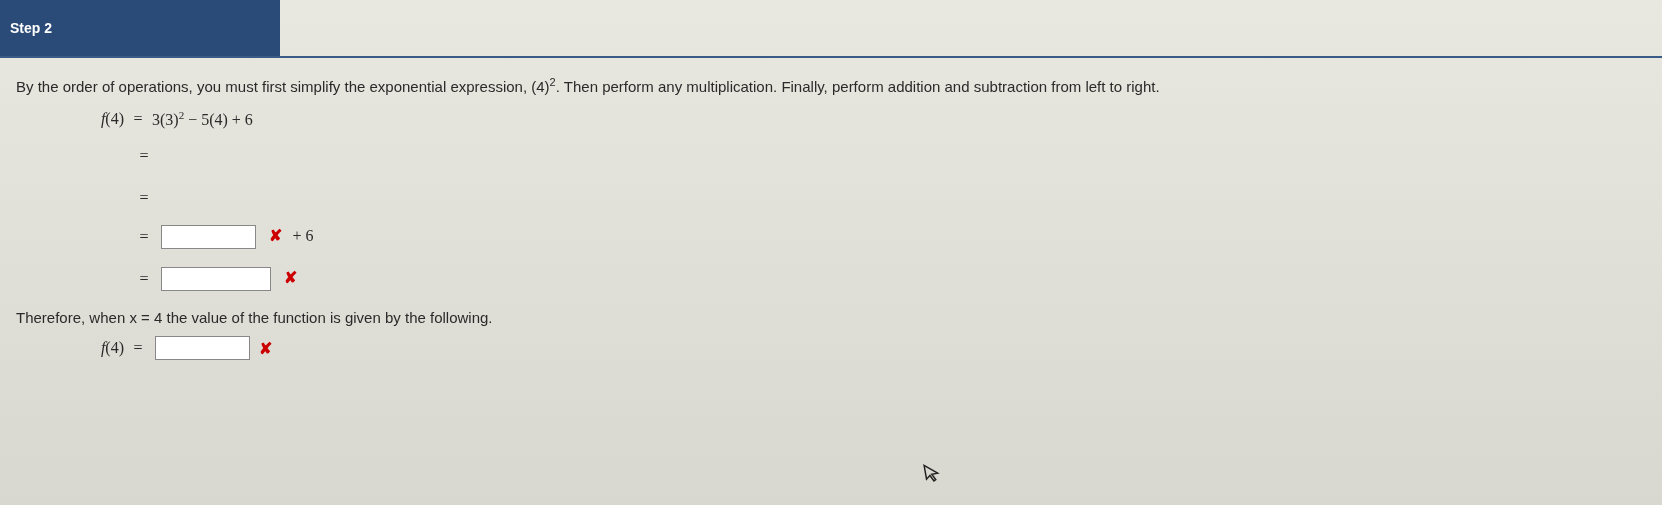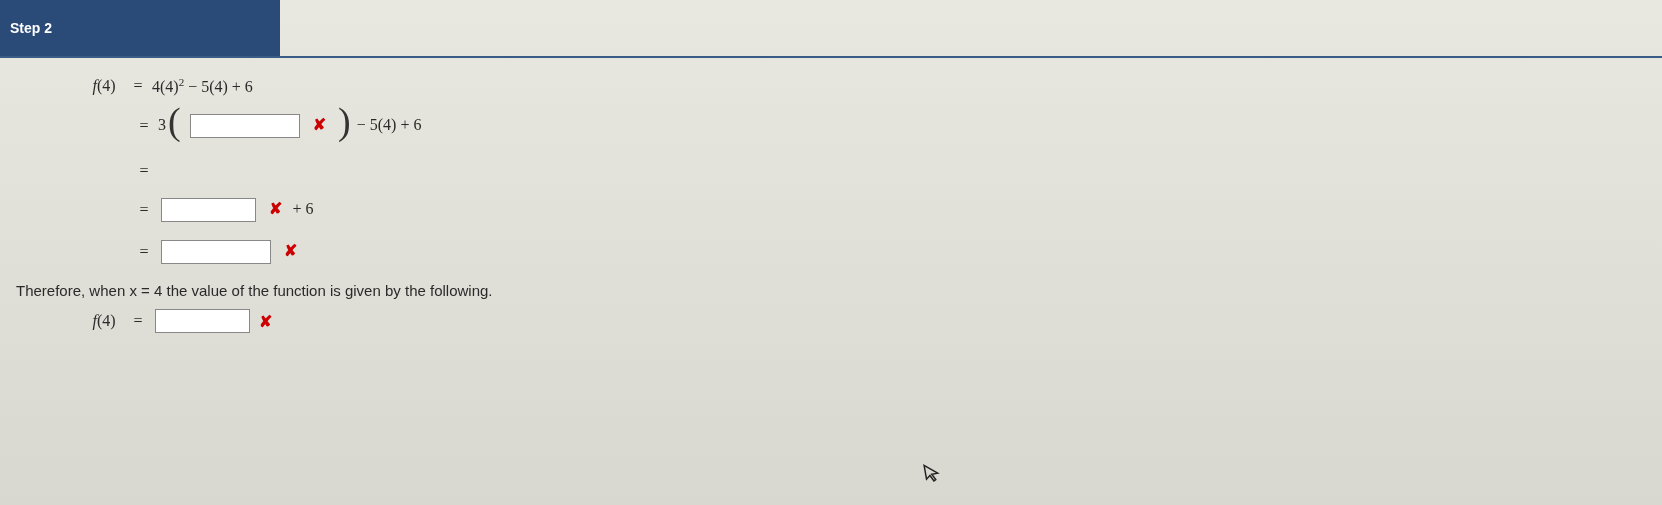--- a/index.html
+++ b/index.html
@@ -52,21 +52,21 @@
       margin-bottom: 24px;
     }
     .eq-sign {
       margin: 0 8px;
       width: 12px;
       text-align: center;
     }
     .lhs {
       font-style: italic;
       min-width: 40px;
-      text-align: center;
+      text-align: right;
     }
     .lhs .fn {
       font-style: italic;
     }
     .lhs .arg {
       font-style: normal;
     }
     .expr {
       font-style: normal;
     }
@@ -128,42 +128,39 @@
 
 
 <div class="step-header">
   <span>Step 2</span>
 </div>
 <div class="divider-line"></div>
 
 <div class="content">
 
 
+  <div class="explanation">
+    <span>By the order of operations, you must first simplify the exponential expression, (4)</span><span class="sup">2</span><span>. Then perform any multiplication. Finally, perform addition and subtraction from left to right.</span>
+  </div>
 
   <div class="math-block">
 
     <div class="math-row">
       <span class="lhs">
         <span class="fn">f</span><span class="arg">(4)</span>
       </span>
       <span class="eq-sign">=</span>
       <span class="expr">
-        <span>4(4)</span><span class="sup">2</span><span> − 5(4) + 6</span>
+        <span>3(3)</span><span class="sup">2</span><span> − 5(4) + 6</span>
       </span>
     </div>
 
     <div class="math-row tall">
       <span class="indent-align"></span>
       <span class="eq-sign">=</span>
-      <span class="expr">
-        <span>3</span><span class="big-paren">(</span>
-        <input type="text" class="input-box" style="">
-        <span class="x-icon">✘</span>
-        <span class="big-paren">)</span><span> − 5(4) + 6</span>
-      </span>
     </div>
 
     <div class="math-row">
       <span class="indent-align"></span>
       <span class="eq-sign">=</span>
     </div>
 
     <div class="math-row">
       <span class="indent-align"></span>
       <span class="eq-sign">=</span>

